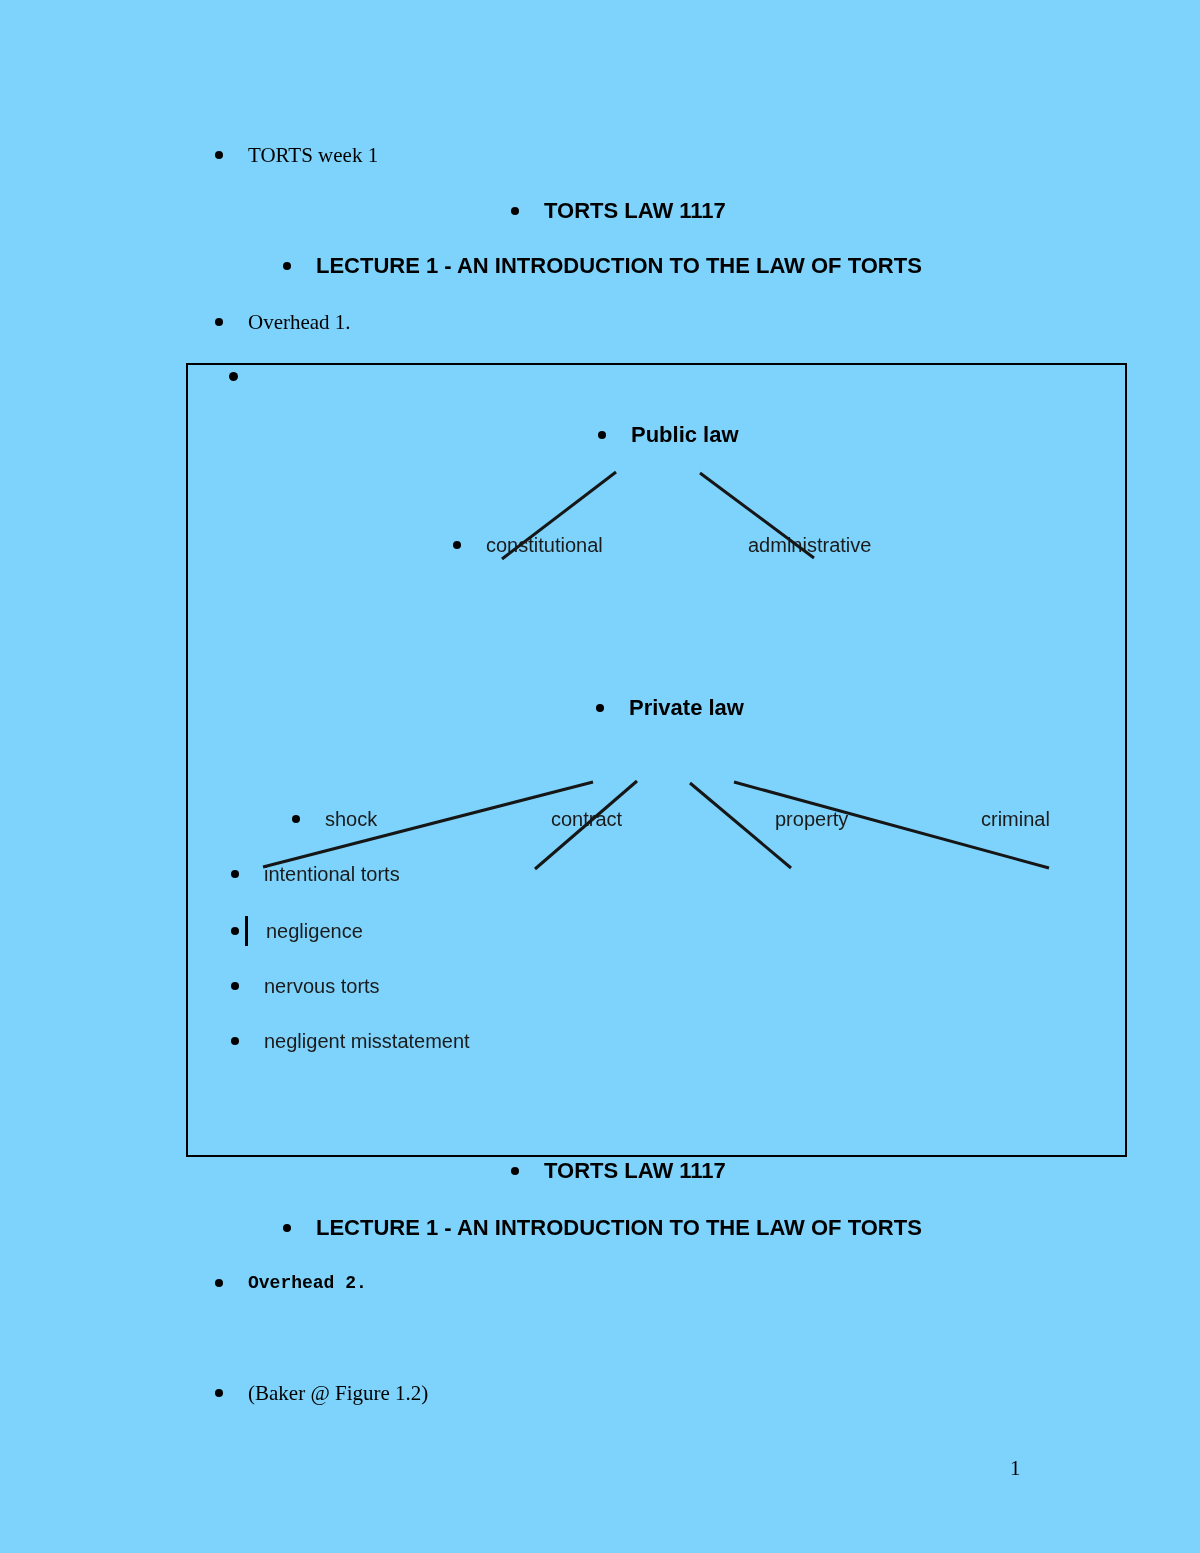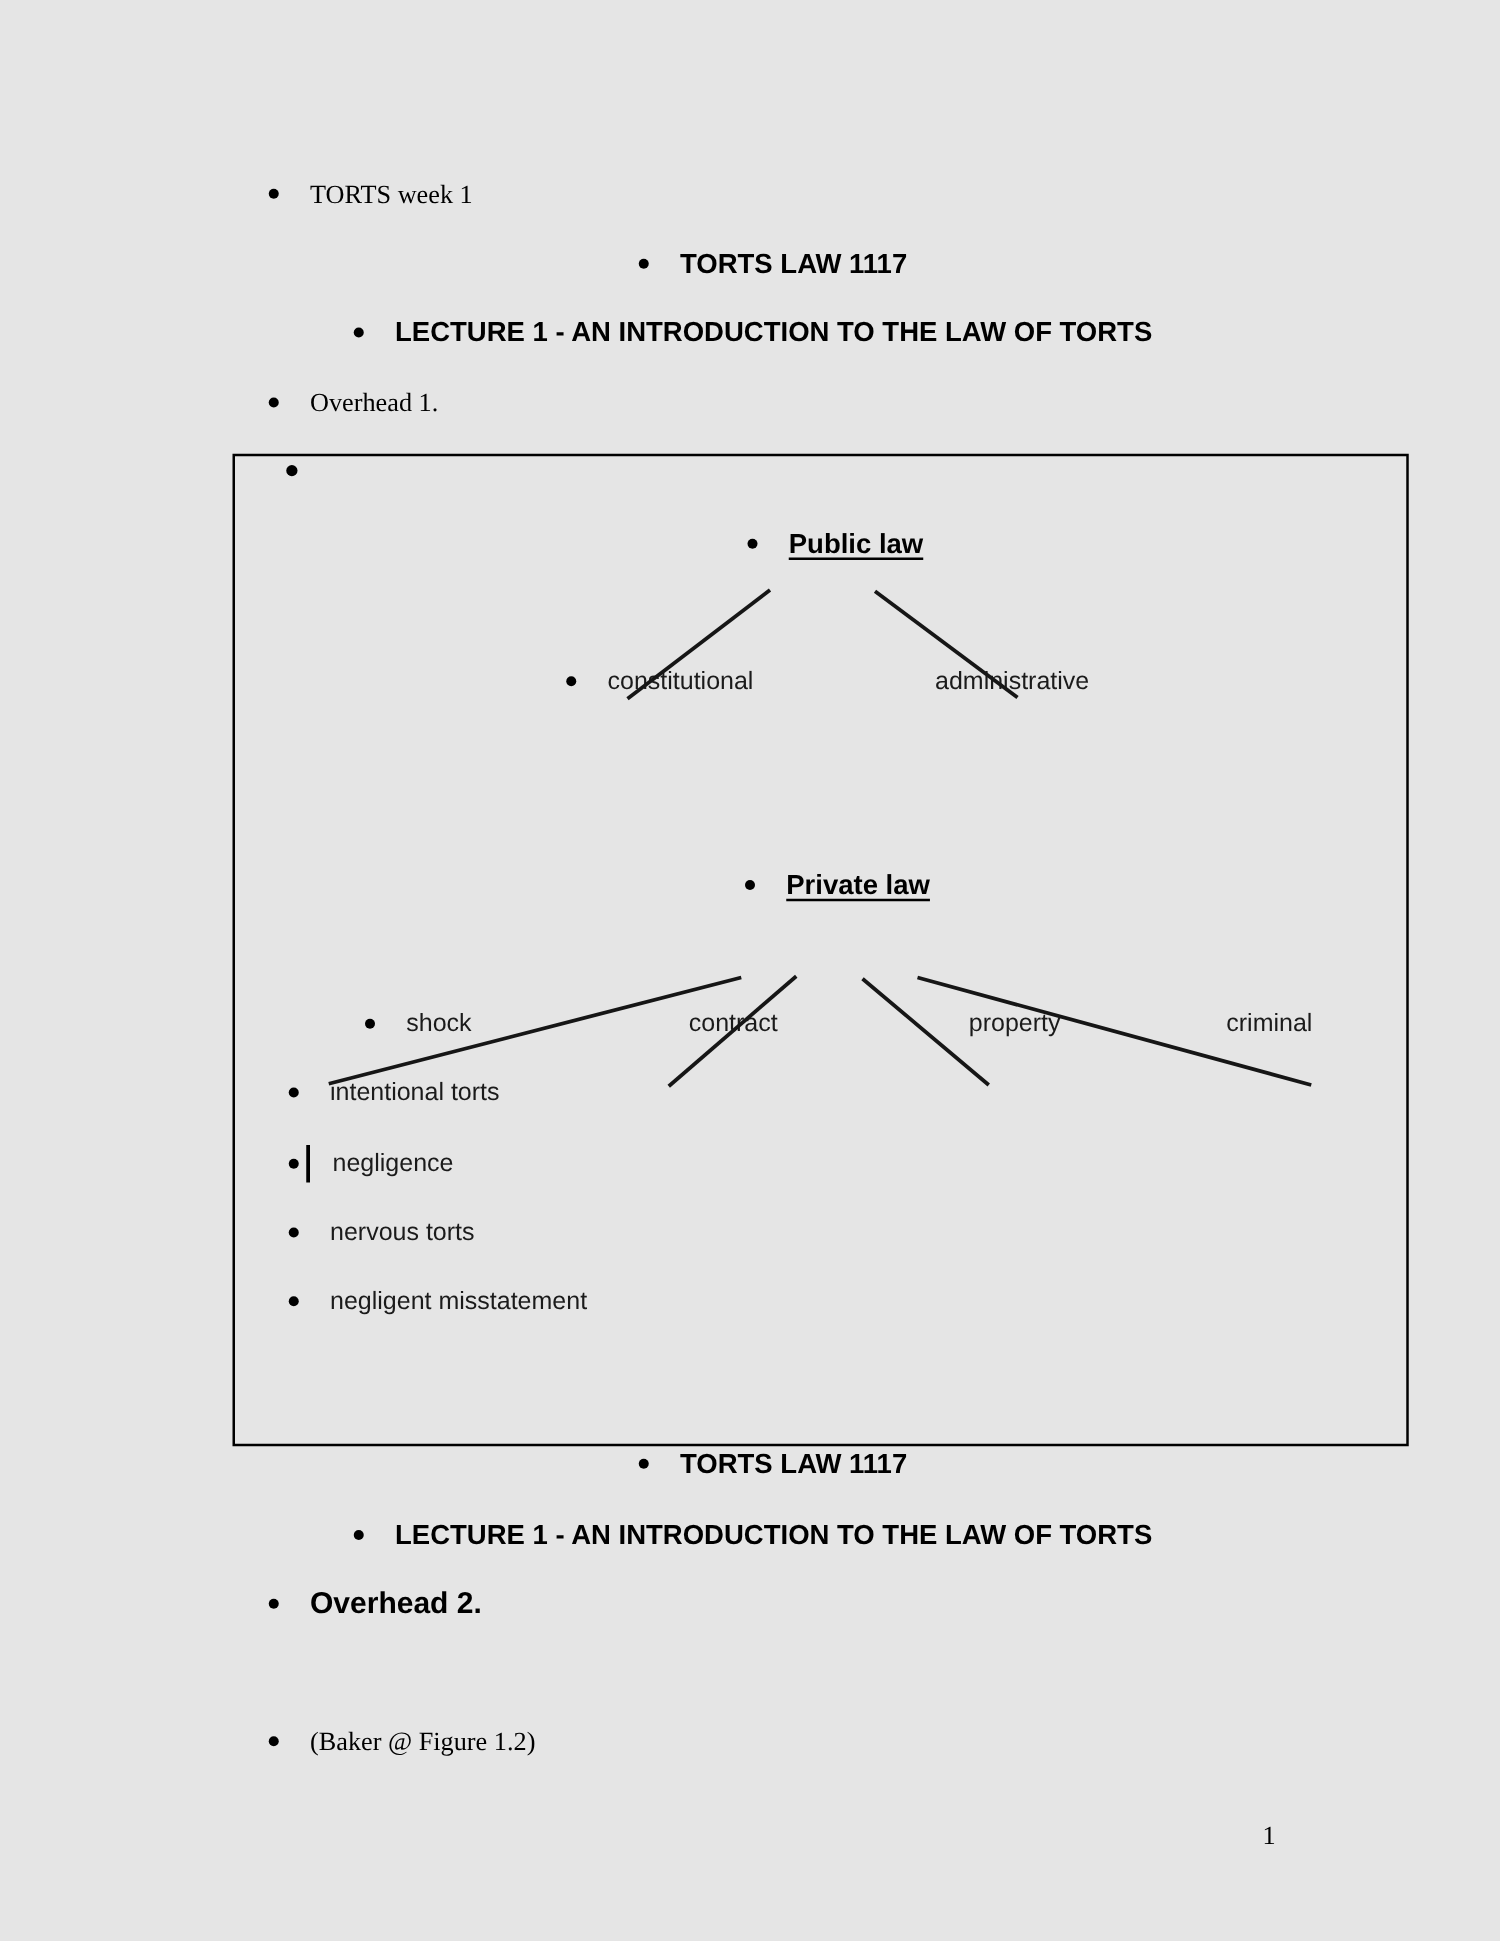--- a/index.html
+++ b/index.html
@@ -1,20 +1,20 @@
 <!DOCTYPE html>
 <html><head>
 <meta charset="utf-8">
 <style>
   html, body { margin: 0; padding: 0; background: #ffffff; }
   .page {
     position: relative;
     width: 1200px;
     height: 1553px;
-    background: #e5e5e5;
+    background: #7dd3fc;
     color: #000;
     overflow: hidden;
   }
   
   .li {
     position: absolute;
     display: flex;
     align-items: center;
     gap: 25px;
     height: 28px;
@@ -22,22 +22,22 @@
   }
   .bullet {
     width: 8px; height: 8px;
     background: #000;
     border-radius: 50%;
     flex: none;
   }
   .serif  { font-family: "Liberation Serif", serif; font-size: 21px; }
   .sans   { font-family: "Liberation Sans", sans-serif; font-size: 20px; color: #1b1b1b; }
   .sansbold { font-family: "Liberation Sans", sans-serif; font-size: 22px; font-weight: bold; }
-  .sansbold-sm { font-family: Liberation Sans, sans-serif; font-size: 24px; font-weight: bold; }
-  .uline { text-decoration: underline; text-underline-offset: 4px; text-decoration-thickness: 2px; }
+  .sansbold-sm { font-family: Liberation Mono, monospace; font-size: 18px; font-weight: bold; }
+  .uline { text-underline-offset: 4px; text-decoration-thickness: 2px; }
 
   .plain-label {
     position: absolute;
     height: 28px;
     display: flex;
     align-items: center;
     font-family: "Liberation Sans", sans-serif;
     font-size: 20px;
     color: #1b1b1b;
     white-space: nowrap;

